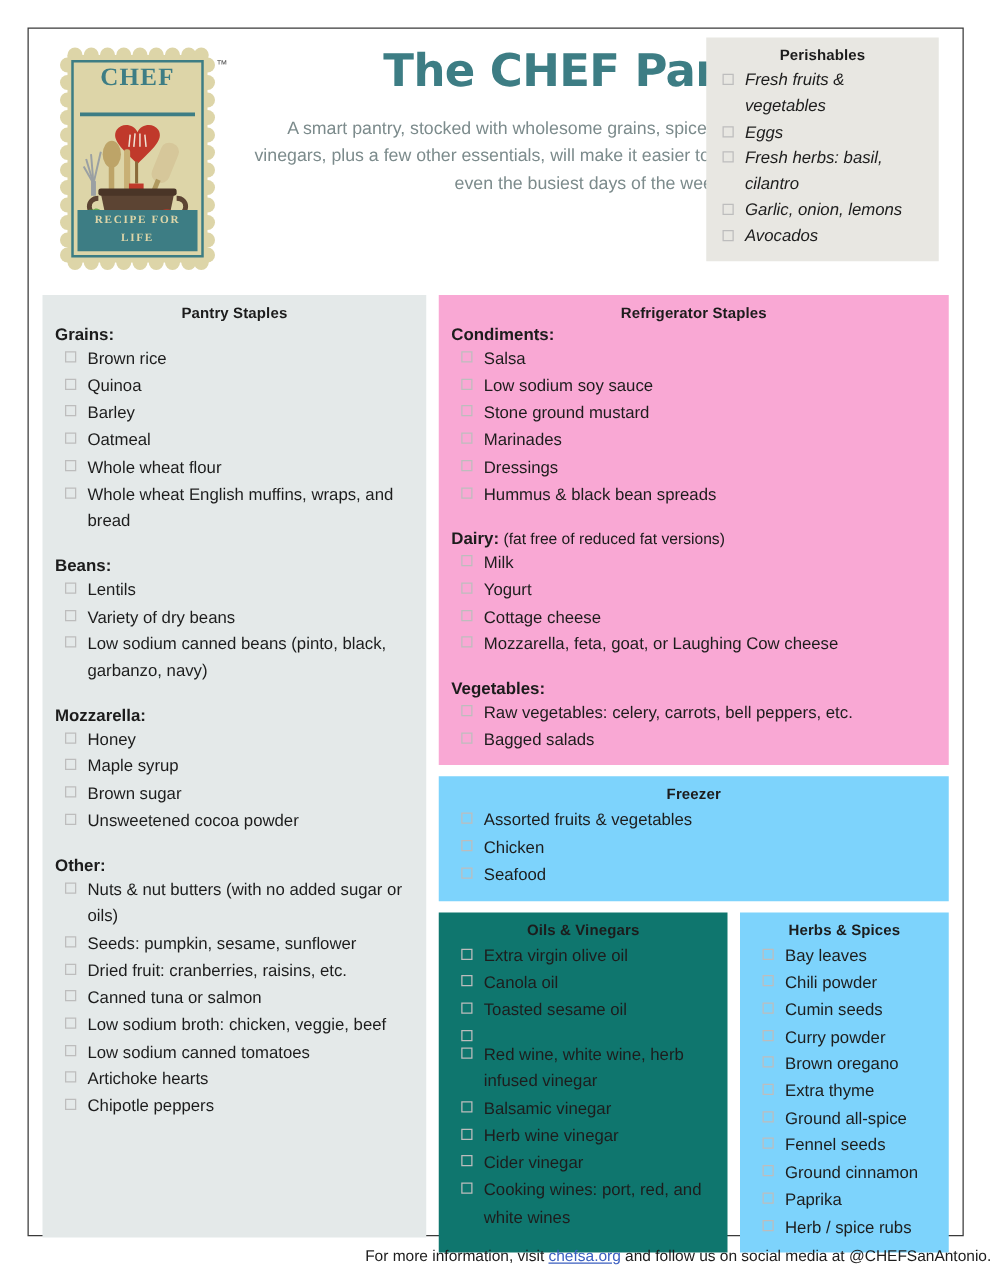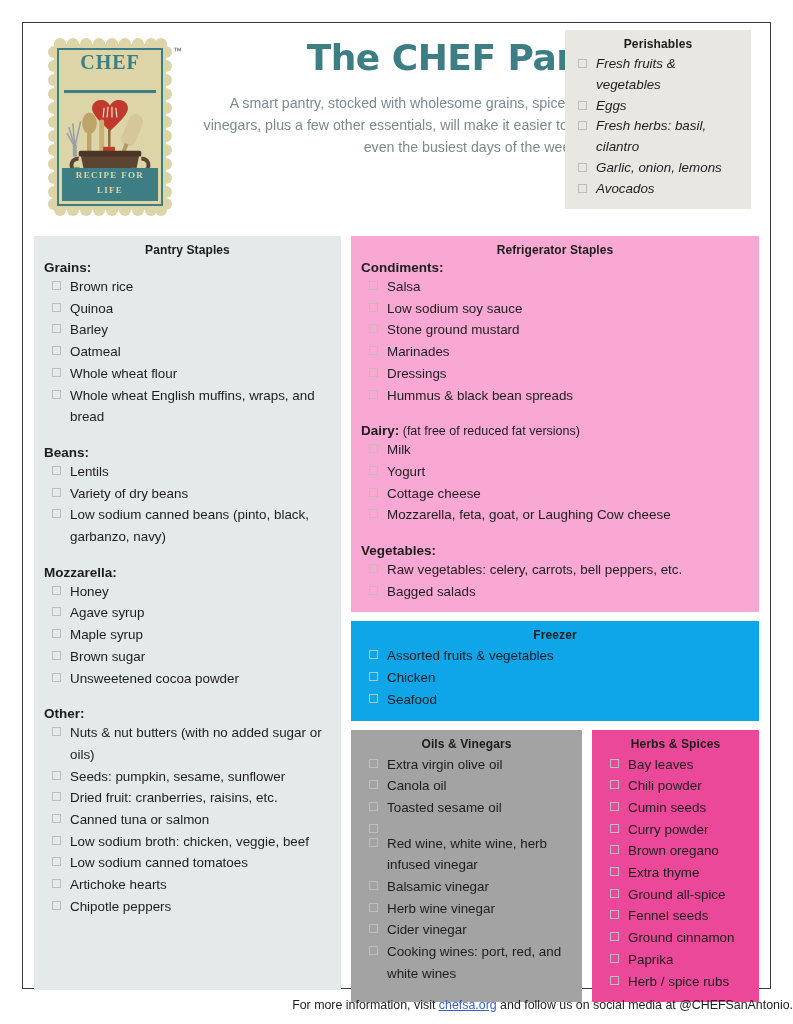--- a/index.html
+++ b/index.html
@@ -171,25 +171,25 @@
     display: flex;
     gap: 10px;
     padding: 0 6px 0 6px;
     margin-top: 8px;
   }
   .col-left { flex: 0 0 307px; }
   .col-right { flex: 1 1 auto; }
 
   .pantry { background: #e4e9e9; min-height: 754px; }
   .fridge { background: #f9a8d4; }
-  .freezer { background: #0ea5e9; margin-top: 9px; }
+  .freezer { background: #7dd3fc; margin-top: 9px; }
 
   .bottom-row { display: flex; gap: 10px; margin-top: 9px; }
-  .oils { flex: 0 0 231px; background: #a3a3a3; }
-  .herbs { flex: 1 1 auto; background: #ec4899; }
+  .oils { flex: 0 0 231px; background: #0f766e; }
+  .herbs { flex: 1 1 auto; background: #7dd3fc; }
 
   
   .footer {
     position: absolute;
     left: 0; right: 0;
     bottom: 12px;
     text-align: right;
     font-size: 12.4px;
     color: #1d1d1d;
   }
@@ -411,24 +411,20 @@
             </ul>
             <div class="group-gap"></div>
             <div class="group-head">Mozzarella:</div>
             <ul class="cl">
               <li>
                 <span class="cbx"></span>
                 <span class="ltext">Honey</span>
               </li>
               <li>
                 <span class="cbx"></span>
-                <span class="ltext">Agave syrup</span>
-              </li>
-              <li>
-                <span class="cbx"></span>
                 <span class="ltext">Maple syrup</span>
               </li>
               <li>
                 <span class="cbx"></span>
                 <span class="ltext">Brown sugar</span>
               </li>
               <li>
                 <span class="cbx"></span>
                 <span class="ltext">Unsweetened cocoa powder</span>
               </li>

